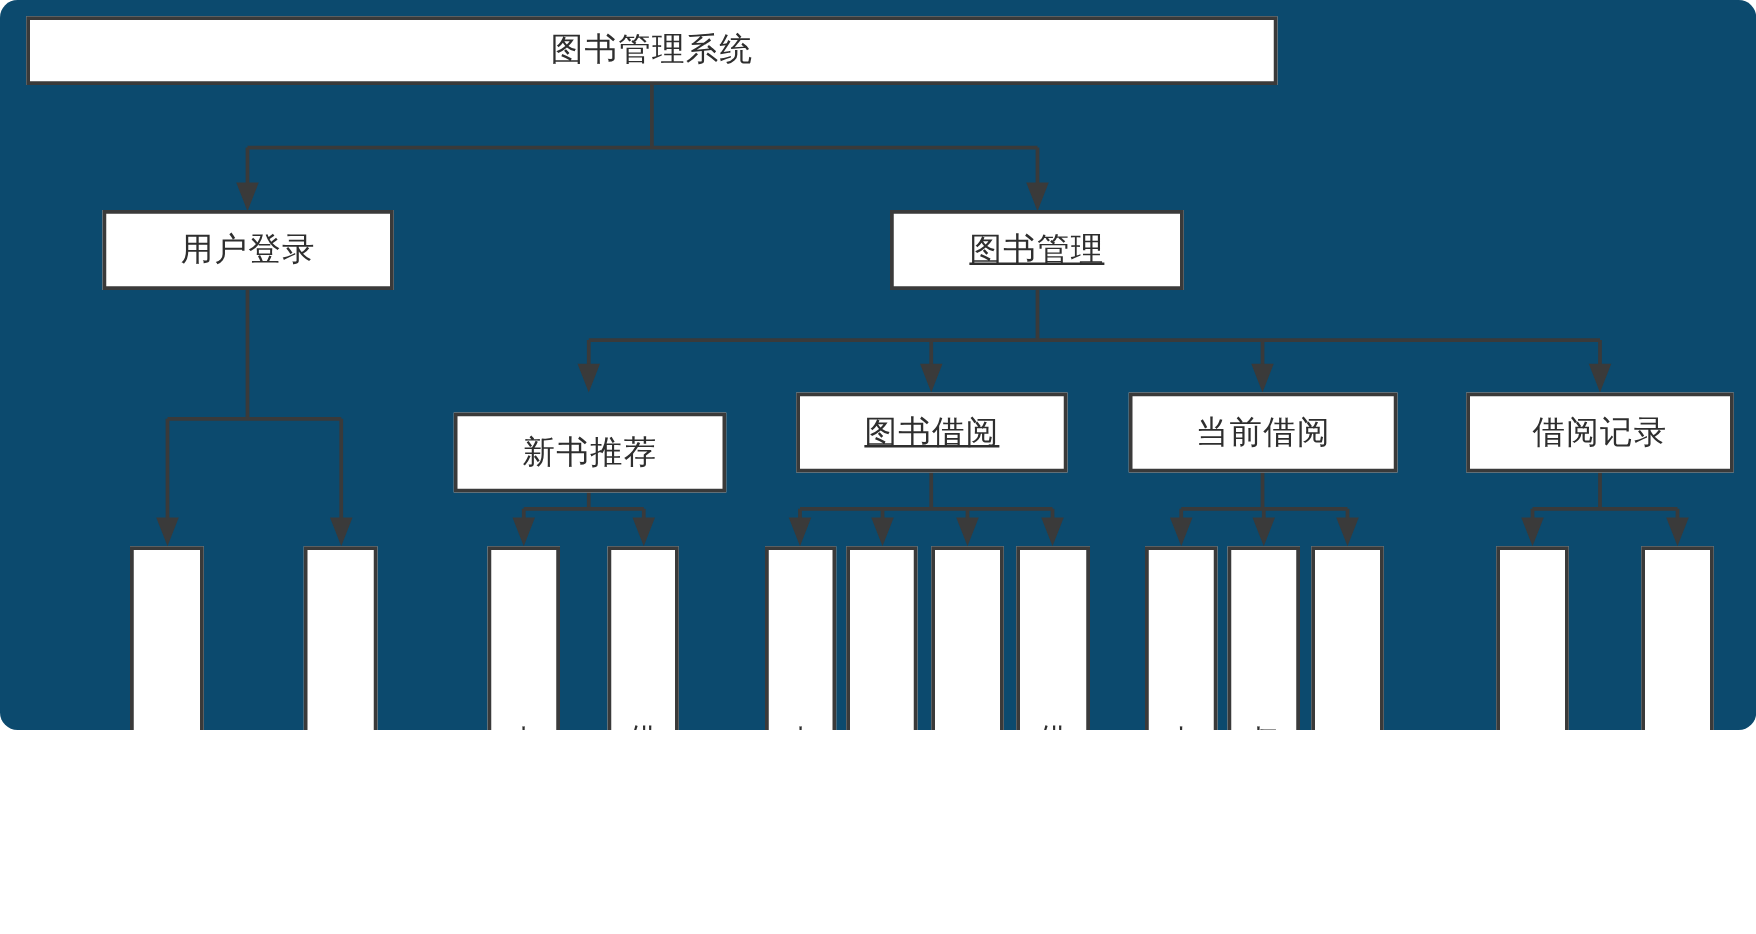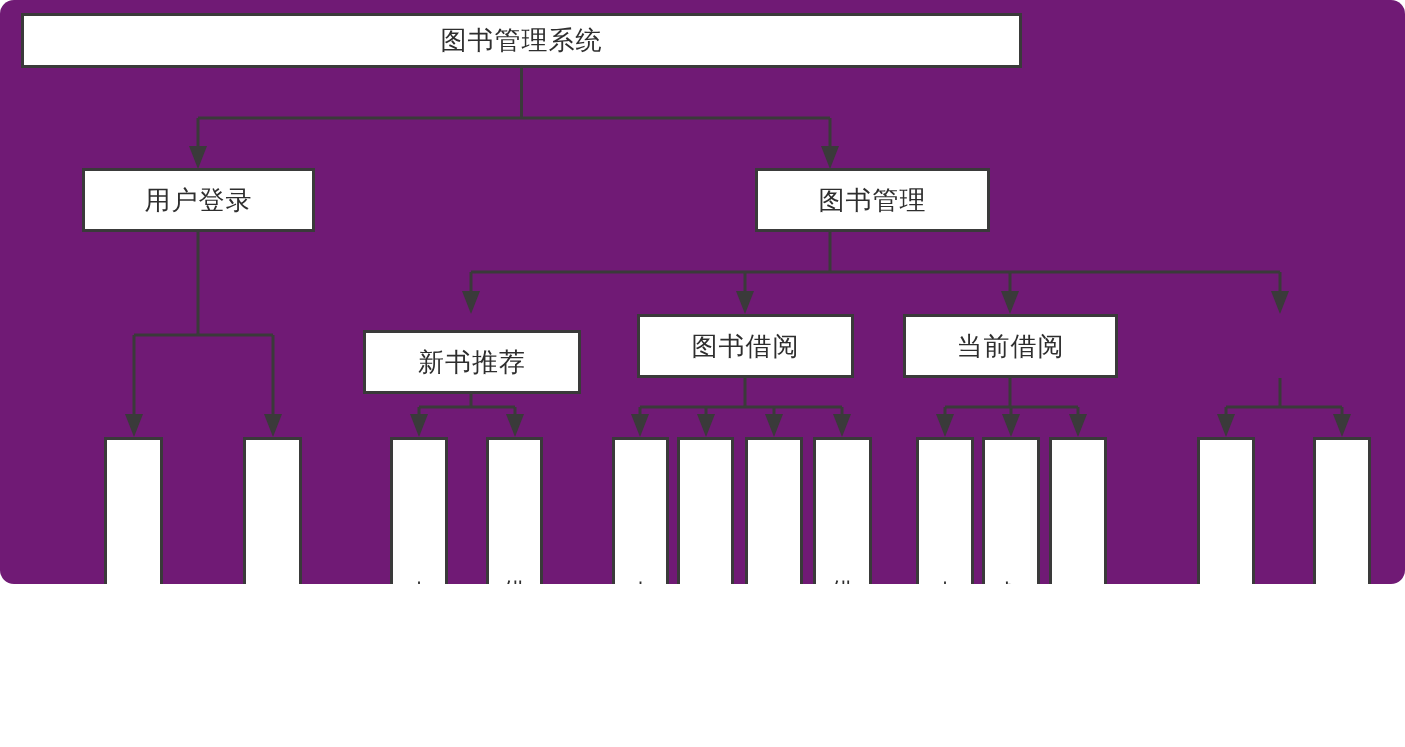--- a/index.html
+++ b/index.html
@@ -5,21 +5,21 @@
   html, body {
     margin: 0;
     padding: 0;
     background: #ffffff;
     font-family: "DejaVu Sans", "Liberation Sans", sans-serif;
   }
   .canvas {
     position: relative;
     width: 1405px;
     height: 584px;
-    background: #701a75;
+    background: #0c4a6e;
     overflow: hidden;
     border-radius: 14px;
   }
   .wires {
     position: absolute;
     left: 0;
     top: 0;
     z-index: 1;
   }
   .box {
@@ -122,25 +122,26 @@
       <polygon points="1069,414 1087,414 1078,437"></polygon>
 
       <polygon points="1217,414 1235,414 1226,437"></polygon>
       <polygon points="1333,414 1351,414 1342,437"></polygon>
     </g>
   </svg>
 
   <div class="box hbox" style="left:21px; top:13px; width:1001px; height:55px;">图书管理系统</div>
 
   <div class="box hbox" style="left:82px; top:168px; width:233px; height:64px;">用户登录</div>
-  <div class="box hbox" style="left:755px; top:168px; width:235px; height:64px;">图书管理</div>
+  <div class="box hbox" style="left:712px; top:168px; width:235px; height:64px;text-decoration:underline;">图书管理</div>
 
   <div class="box hbox" style="left:363px; top:330px; width:218px; height:64px;">新书推荐</div>
-  <div class="box hbox" style="left:637px; top:314px; width:217px; height:64px;">图书借阅</div>
+  <div class="box hbox" style="left:637px; top:314px; width:217px; height:64px;text-decoration:underline;">图书借阅</div>
   <div class="box hbox" style="left:903px; top:314px; width:215px; height:64px;">当前借阅</div>
+  <div class="box hbox" style="left:1173px; top:314px; width:214px; height:64px;">借阅记录</div>
 
   <div class="box vbox" style="left:104px; top:437px; width:59px; height:298px;">用户登录</div>
   <div class="box vbox" style="left:243px; top:437px; width:59px; height:298px;">注销登录</div>
 
   <div class="box vbox short" style="left:390px; top:437px; width:58px; height:298px;">查询图书</div>
   <div class="box vbox short" style="left:486px; top:437px; width:57px; height:298px;">借阅图书</div>
 
   <div class="box vbox short" style="left:612px; top:437px; width:57px; height:298px;">查询图书</div>
   <div class="box vbox" style="left:677px; top:437px; width:57px; height:298px;">新增图书（管理员）</div>
   <div class="box vbox" style="left:745px; top:437px; width:58px; height:298px;">编辑图书（管理员）</div>

